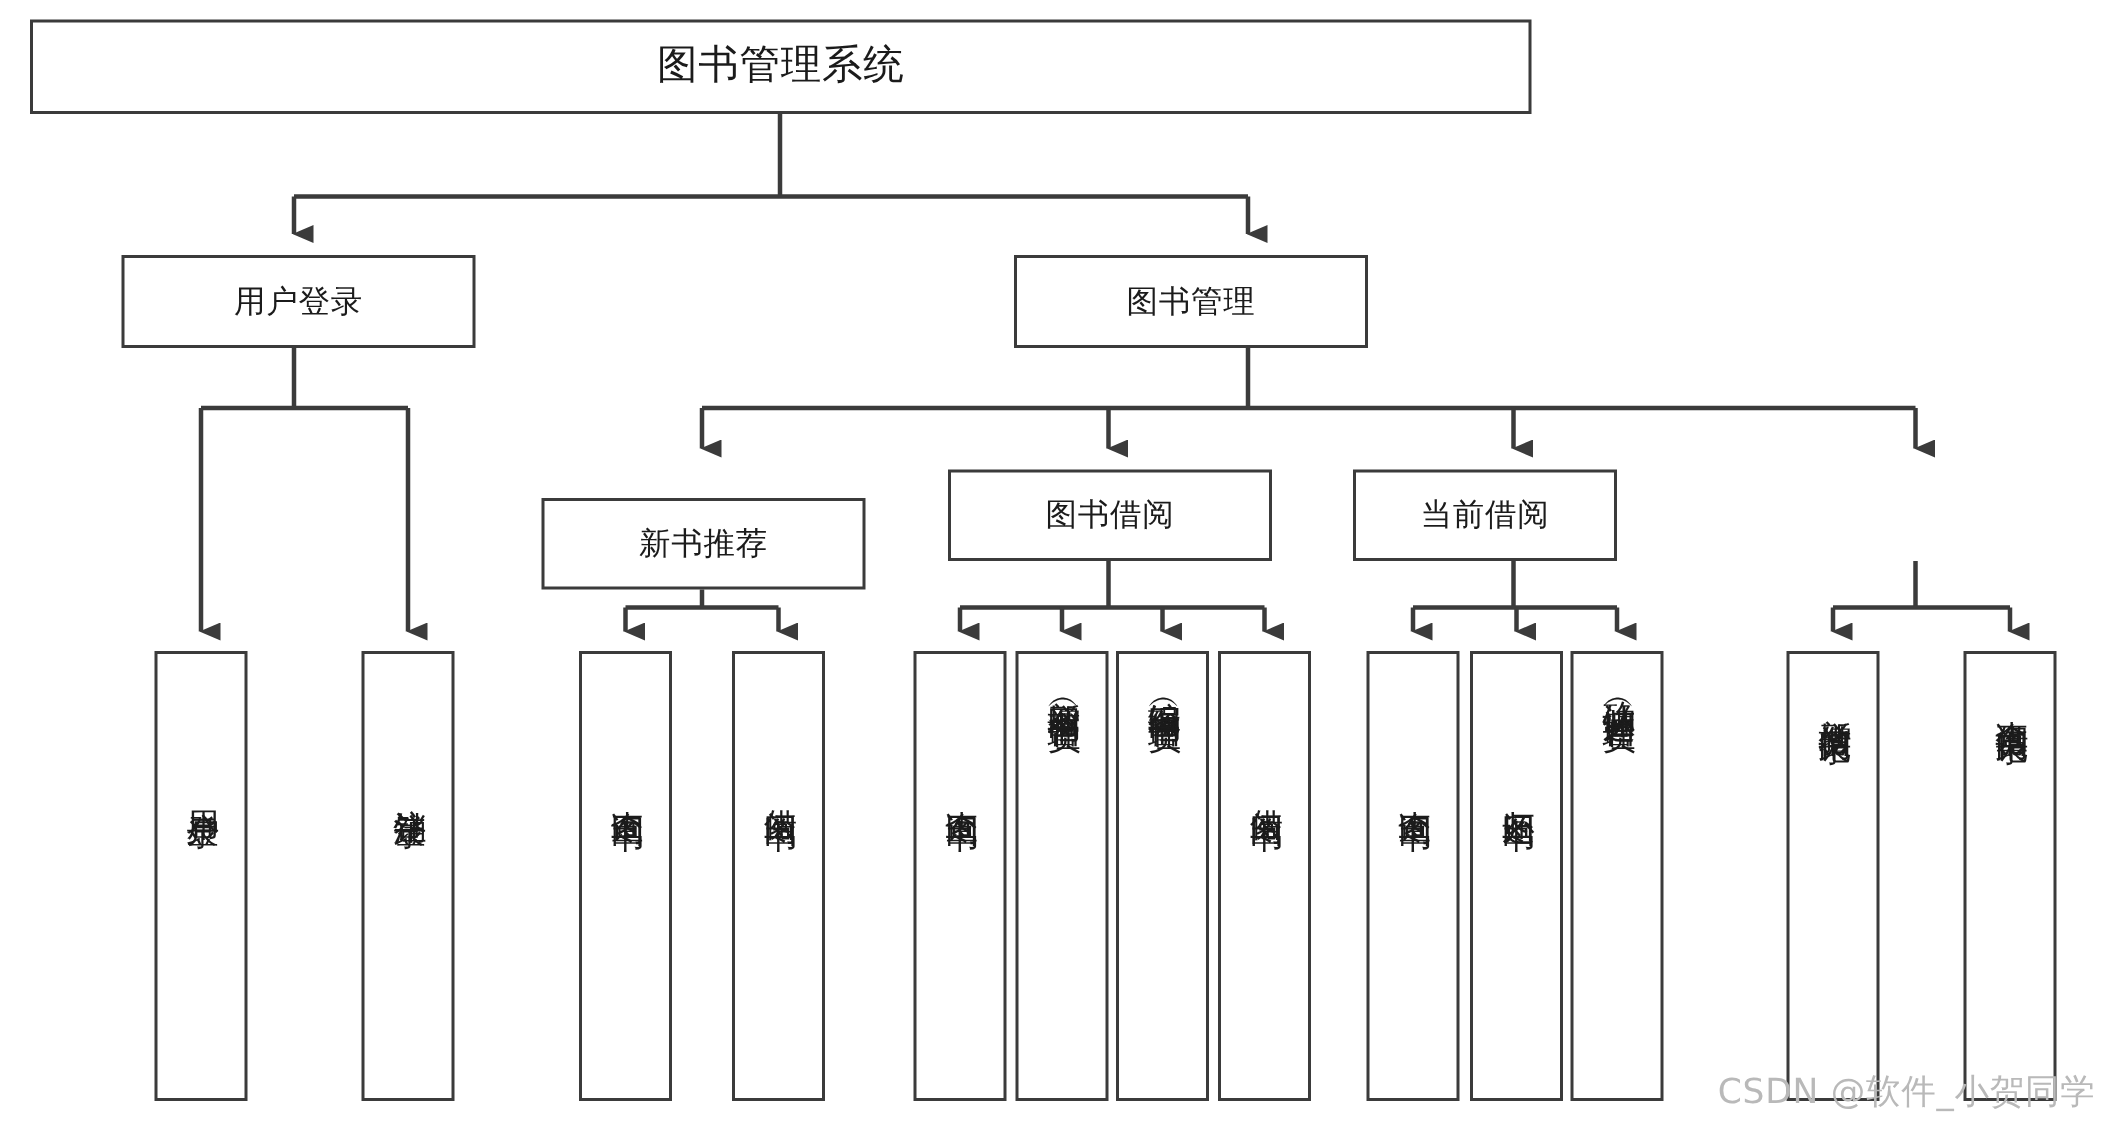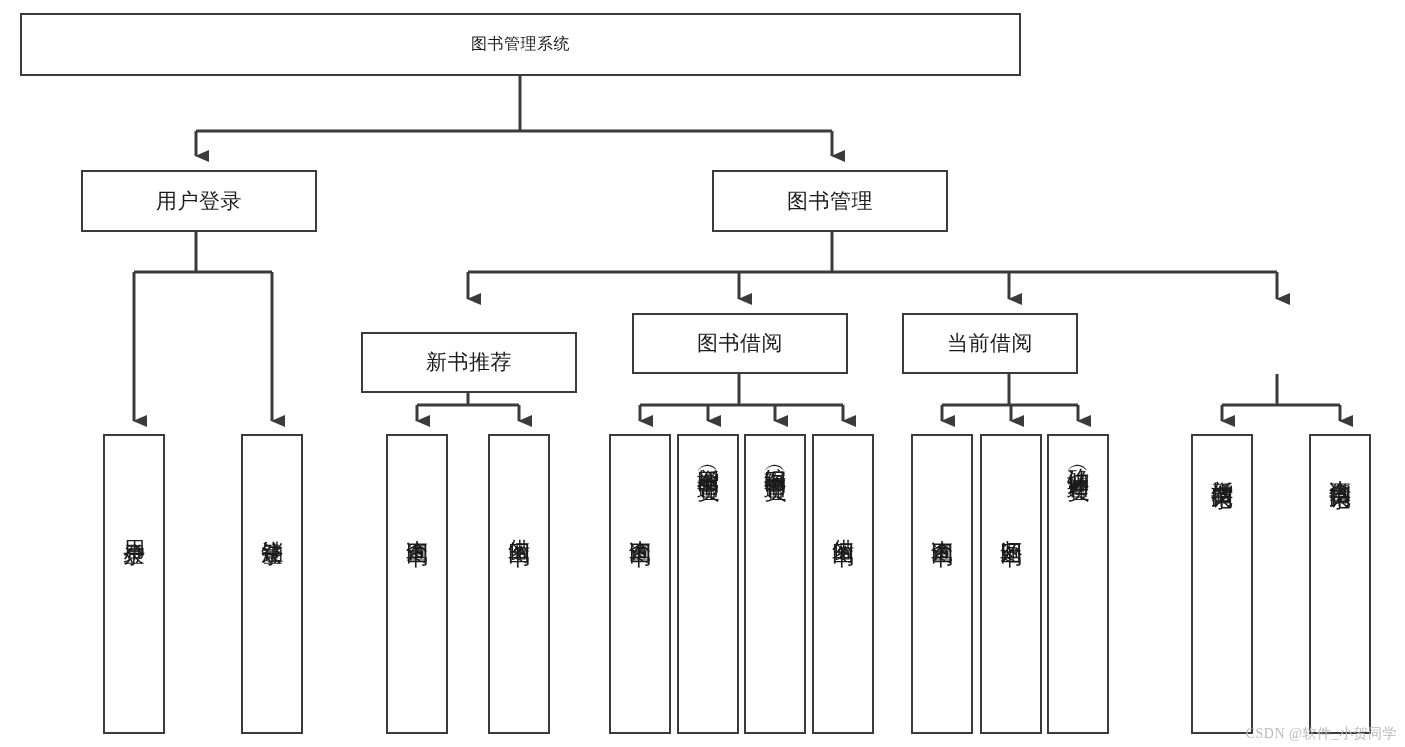--- a/index.html
+++ b/index.html
@@ -38,21 +38,21 @@
     display:block;
     text-align:center;
     line-height:1.28;
     letter-spacing:0.5px;
   }
   
   .node.h .label{
     font-size:21px;
     white-space:nowrap;
   }
-  .node.root .label{font-size:16px;}
+  .node.root .label{font-size:27px;}
   
   .node.v{
     align-items:flex-start;
     justify-content:center;
     padding-top:14px;
   }
   .node.v .label{
     writing-mode:vertical-rl;
     text-orientation:upright;
     font-size:22px;
@@ -68,26 +68,25 @@
     padding-top:86px;
   }
   .node.v.mid{
     padding-top:26px;
   }
   
   #watermark{
     position:absolute;
     right:8px;
     bottom:4px;
-    font-size:14px;
+    font-size:23px;
     color:#b9b9b9;
     letter-spacing:0.5px;
     white-space:nowrap;
     user-select:none;
-    font-family:Liberation Serif, serif;
   }
 </style>
 </head>
 <body>
 
 <div id="canvas">
 
   <svg id="edges" viewBox="0 0 1405 747" width="1405" height="747" xmlns="http://www.w3.org/2000/svg">
     <defs>
       <marker id="arrow" viewBox="0 0 12 14" refX="6" refY="13" markerWidth="12" markerHeight="14" orient="auto-start-reverse" markerUnits="userSpaceOnUse">
@@ -140,21 +139,21 @@
   </svg>
 
   <div class="node h root" style="left:20px;top:13px;width:1001px;height:63px;">
     <span class="label">图书管理系统</span>
   </div>
 
   <div class="node h" style="left:81px;top:170px;width:236px;height:62px;">
     <span class="label">用户登录</span>
   </div>
 
-  <div class="node h" style="left:712px;top:170px;width:236px;height:62px;">
+  <div class="node h" style="left:676px;top:170px;width:236px;height:62px;">
     <span class="label">图书管理</span>
   </div>
 
   <div class="node h" style="left:361px;top:332px;width:216px;height:61px;">
     <span class="label">新书推荐</span>
   </div>
 
   <div class="node h" style="left:632px;top:313px;width:216px;height:61px;">
     <span class="label">图书借阅</span>
   </div>

